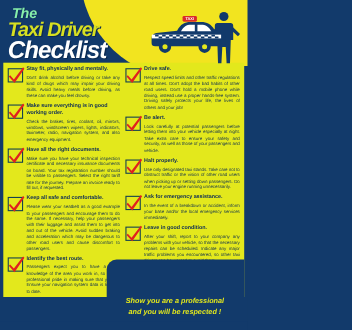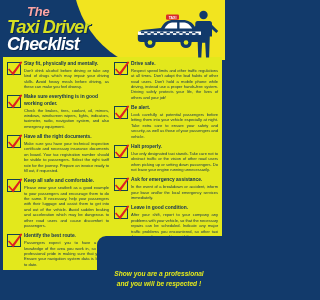--- a/index.html
+++ b/index.html
@@ -13,31 +13,31 @@
 
   
   .header{position:relative;height:60px;width:225px;overflow:hidden;}
   .swoosh{
     position:absolute;right:-4px;top:-22px;width:150px;height:96px;
     background:#f2e41f;border-radius:0 0 0 120px;
     transform:rotate(-7deg);
   }
   .title{position:absolute;left:7px;top:5px;z-index:4;line-height:1;}
   .t-the{
-    display:block;color:#fca5a5;font-size:13px;font-weight:bold;
-    font-style:italic;letter-spacing:-0.2px;margin-left:20px;
+    display:block;color:#86efac;font-size:13px;font-weight:bold;
+    font-style:italic;letter-spacing:-0.2px;margin-left:4px;
     text-shadow:0.7px 0.7px 0 #0c2a50;
   }
   .t-taxi{
     display:block;color:#d7e021;font-size:18px;font-weight:bold;
     font-style:italic;letter-spacing:-0.9px;margin-top:0px;
     text-shadow:1px 1px 0 #0c2a50;white-space:nowrap;
   }
   .t-check{
-    display:block;color:#ffffff;font-size:18px;font-weight:bold;
+    display:block;color:#ffffff;font-size:22px;font-weight:bold;
     font-style:italic;letter-spacing:-0.9px;margin-top:-1px;
     text-shadow:1px 1px 0 #0c2a50;
   }
 
   
   .taxi-art{position:absolute;right:2px;top:6px;width:100px;height:54px;z-index:3;}
 
   
   .panel{
     position:absolute;left:3px;top:57px;width:219px;height:213px;

